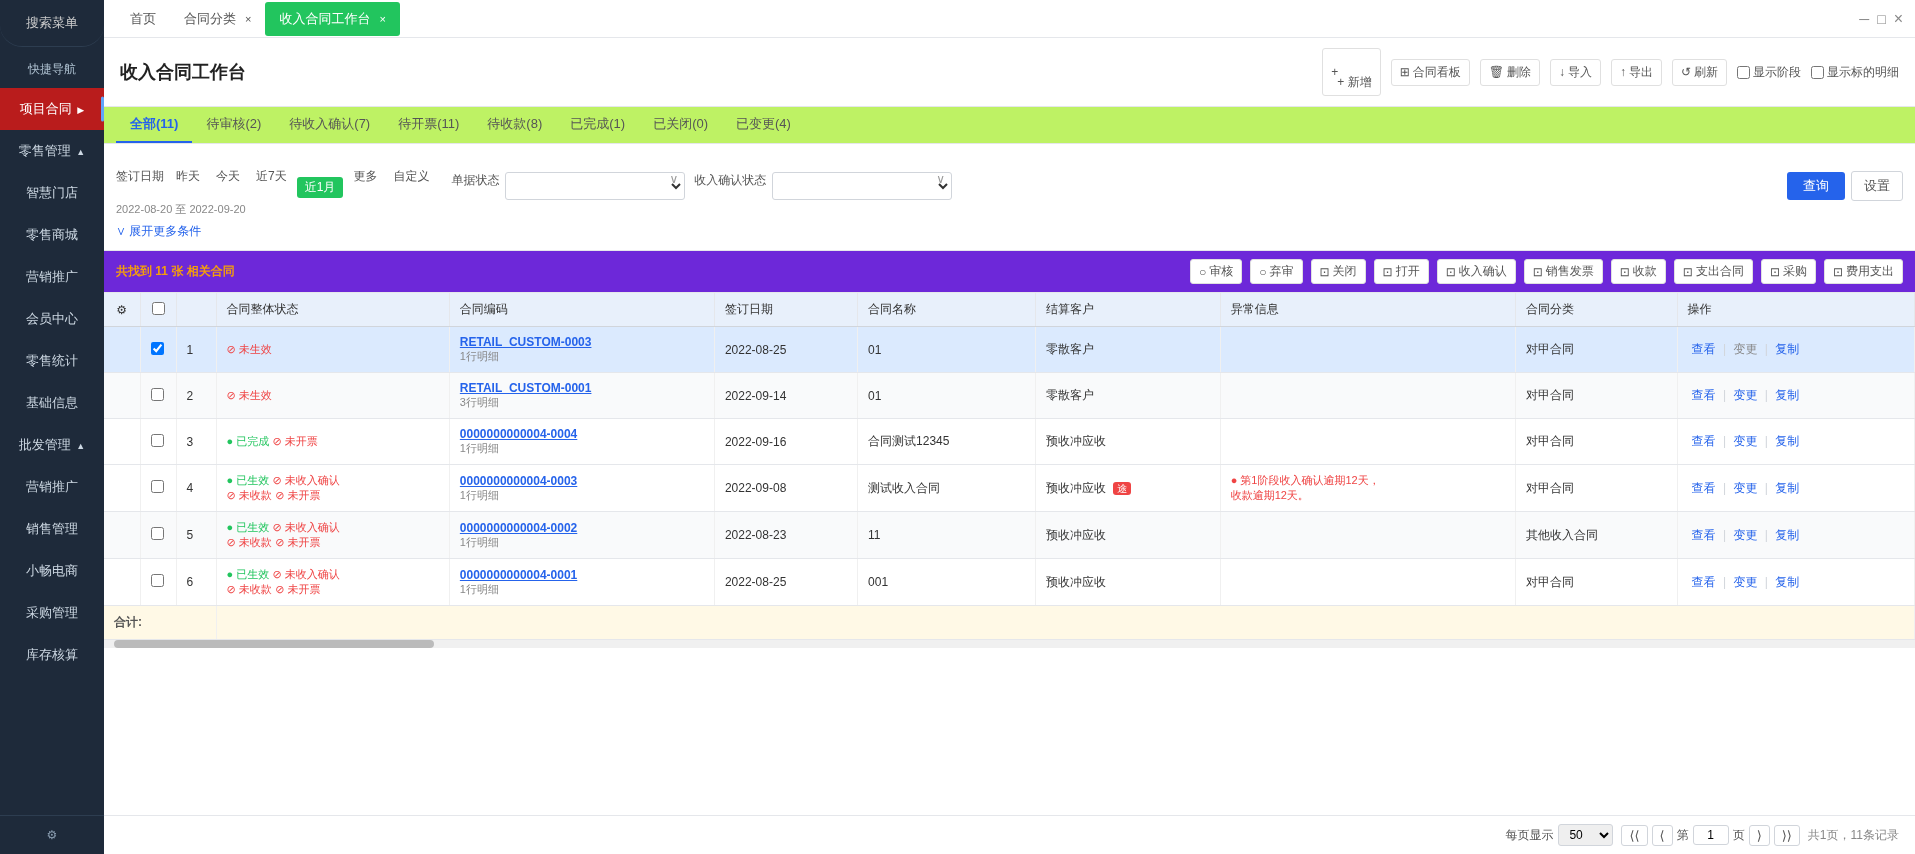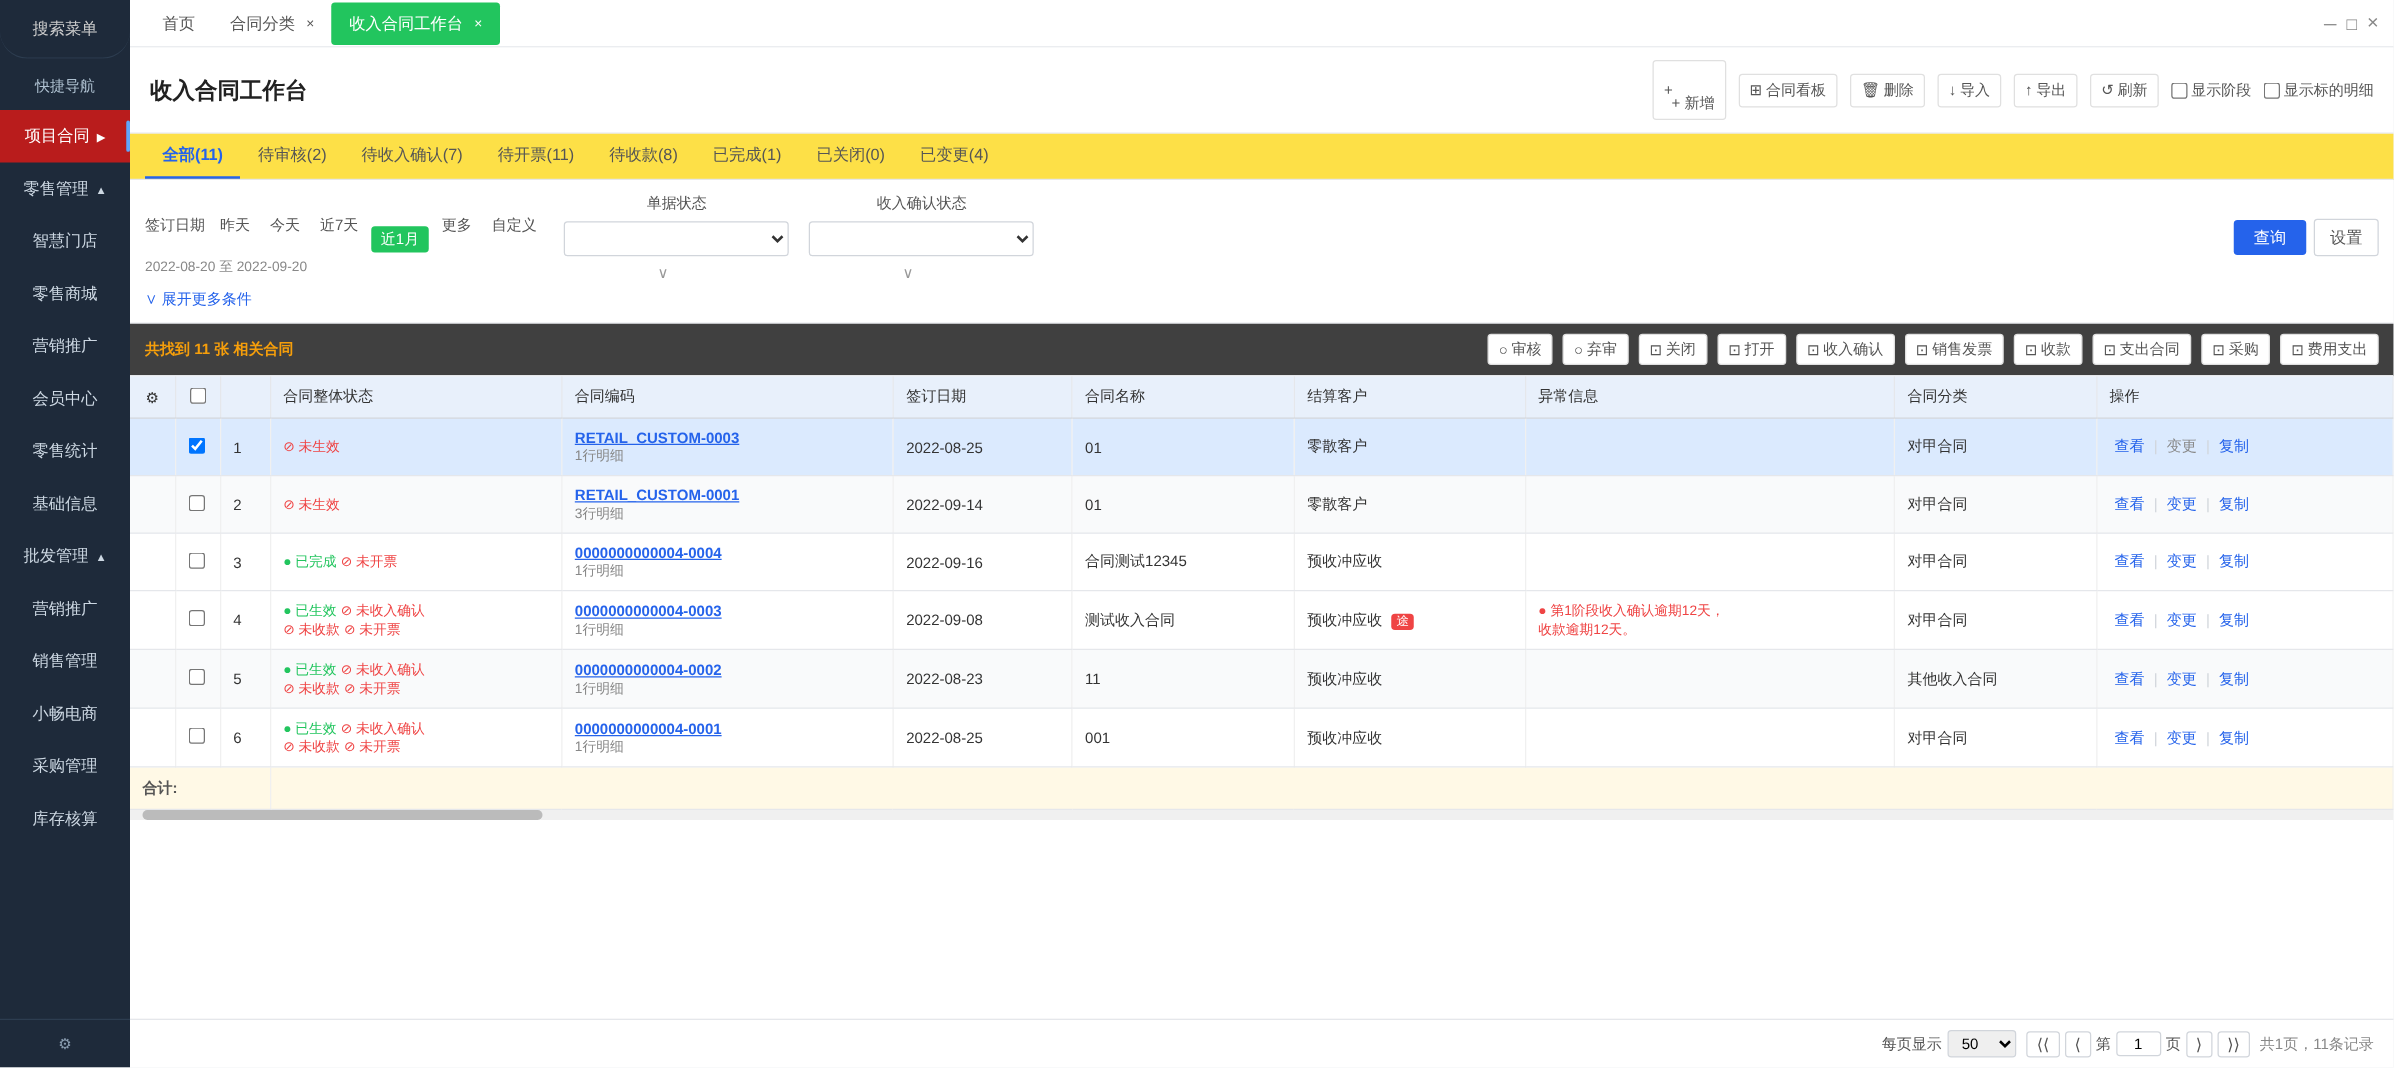--- a/index.html
+++ b/index.html
@@ -24,41 +24,41 @@
     .tab.active { background: #22c55e; color: #fff; border-radius: 3px; }
     .tab-close-btn { margin-left: 4px; font-size: 11px; }
     .tabs-right { margin-left: auto; display: flex; align-items: center; gap: 8px; color: #888; font-size: 14px; cursor: pointer; }
     .page-title { font-size: 18px; font-weight: bold; color: #222; }
     .toolbar { display: flex; align-items: center; gap: 10px; }
     .toolbar-btn { display: flex; align-items: center; gap: 3px; color: #555; cursor: pointer; font-size: 12px; padding: 4px 8px; border: 1px solid #e0e0e0; background: #fff; border-radius: 3px; }
     .toolbar-checkbox { display: flex; align-items: center; gap: 3px; color: #555; font-size: 12px; cursor: pointer; }
     .toolbar-checkbox input { margin: 0; }
 
     
-    .status-tabs { display: flex; align-items: flex-start; gap: 0; border-bottom: 1px solid #e5e7eb; background: #fde047; padding: 0 12px; flex-shrink: 0; }
+    .status-tabs { display: flex; align-items: flex-start; gap: 0; border-bottom: 1px solid #e5e7eb; background: #bef264; padding: 0 12px; flex-shrink: 0; }
     .status-tab { padding: 8px 14px; font-size: 13px; color: #555; cursor: pointer; border-bottom: 2px solid transparent; }
     .status-tab.active { color: #2563eb; border-bottom: 2px solid #2563eb; font-weight: bold; }
 
     
     .filter-area { background: #fff; padding: 10px 12px; border-bottom: 1px solid #e5e7eb; }
     .filter-row { display: flex; align-items: center; gap: 16px; flex-wrap: wrap; }
     .filter-label { font-size: 12px; color: #555; white-space: nowrap; }
     .filter-quick-dates { display: flex; align-items: center; gap: 4px; }
     .quick-date { font-size: 12px; color: #555; cursor: pointer; padding: 2px 6px; border-radius: 3px; }
     .quick-date.active { background: #22c55e; color: #fff; border-radius: 3px; padding: 2px 8px; margin-top: 23px; }
     .date-range { font-size: 11px; color: #888; margin-top: 2px; }
-    .filter-select { display: flex; align-items: center; gap: 6px; flex-direction: column; }
+    .filter-select { display: flex; align-items: flex-start; gap: 6px; }
     .filter-select select, .filter-input { border: 1px solid #d1d5db; border-radius: 3px; padding: 4px 8px; font-size: 12px; color: #333; background: #fff; min-width: 180px; height: 28px; }
     .filter-actions { display: flex; align-items: center; gap: 6px; margin-left: auto; }
     .btn-query { background: #2563eb; color: #fff; border: none; border-radius: 3px; padding: 5px 16px; font-size: 13px; cursor: pointer; }
     .btn-settings { background: #fff; color: #555; border: 1px solid #d1d5db; border-radius: 3px; padding: 5px 12px; font-size: 13px; cursor: pointer; }
     .expand-conditions { color: #2563eb; font-size: 12px; cursor: pointer; display: flex; align-items: center; gap: 3px; }
 
     
-    .action-bar { display: flex; align-items: center; gap: 8px; padding: 8px 12px; background: #404040; border-bottom: 1px solid #e5e7eb; }
+    .action-bar { display: flex; align-items: center; gap: 8px; padding: 8px 12px; background: #6d28d9; border-bottom: 1px solid #e5e7eb; }
     .action-info { font-size: 12px; color: #555; }
     .action-info span { color: #f59e0b; font-weight: bold; }
     .action-btn { display: flex; align-items: center; gap: 3px; color: #555; cursor: pointer; font-size: 12px; padding: 3px 8px; border: 1px solid #e0e0e0; background: #fff; border-radius: 3px; }
 
     
     .table-container { background: #fff; overflow: auto; flex: 1; }
     table { width: 100%; border-collapse: collapse; font-size: 12px; min-width: 1200px; }
     thead tr { background: #e8f0fb; }
     th { padding: 8px 10px; text-align: left; color: #333; font-weight: normal; border-bottom: 1px solid #d1d5db; border-right: 1px solid #e5e7eb; white-space: nowrap; }
     td { padding: 8px 10px; border-bottom: 1px solid #e5e7eb; border-right: 1px solid #f0f0f0; color: #333; vertical-align: middle; }

